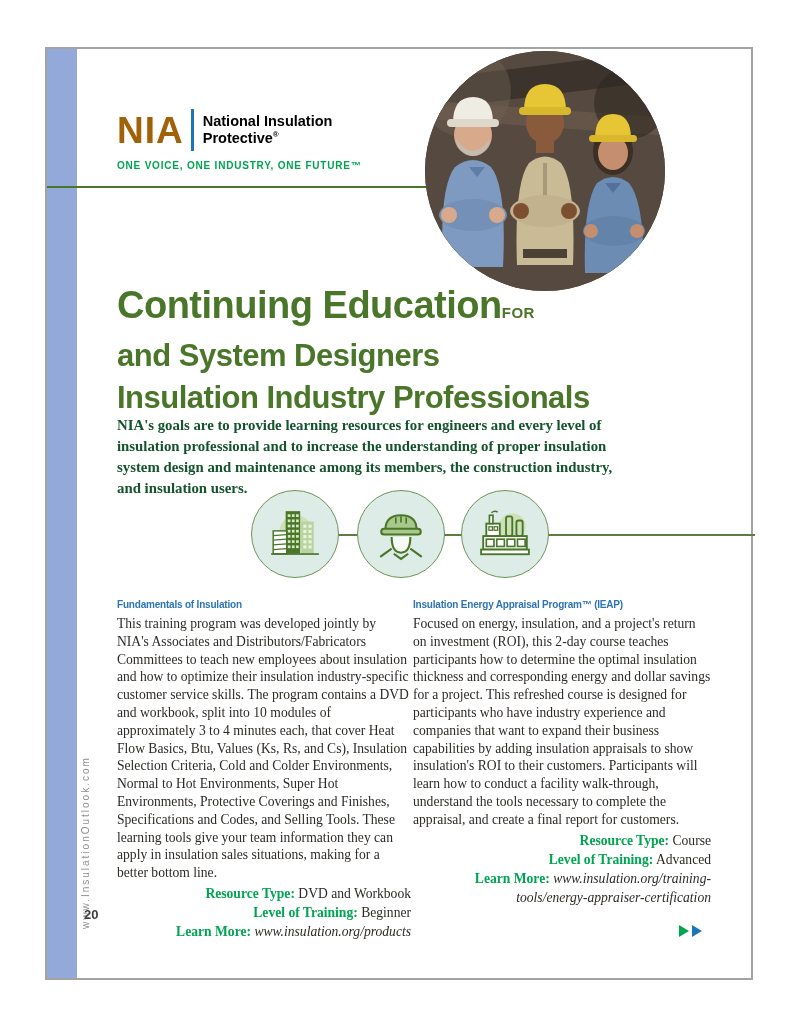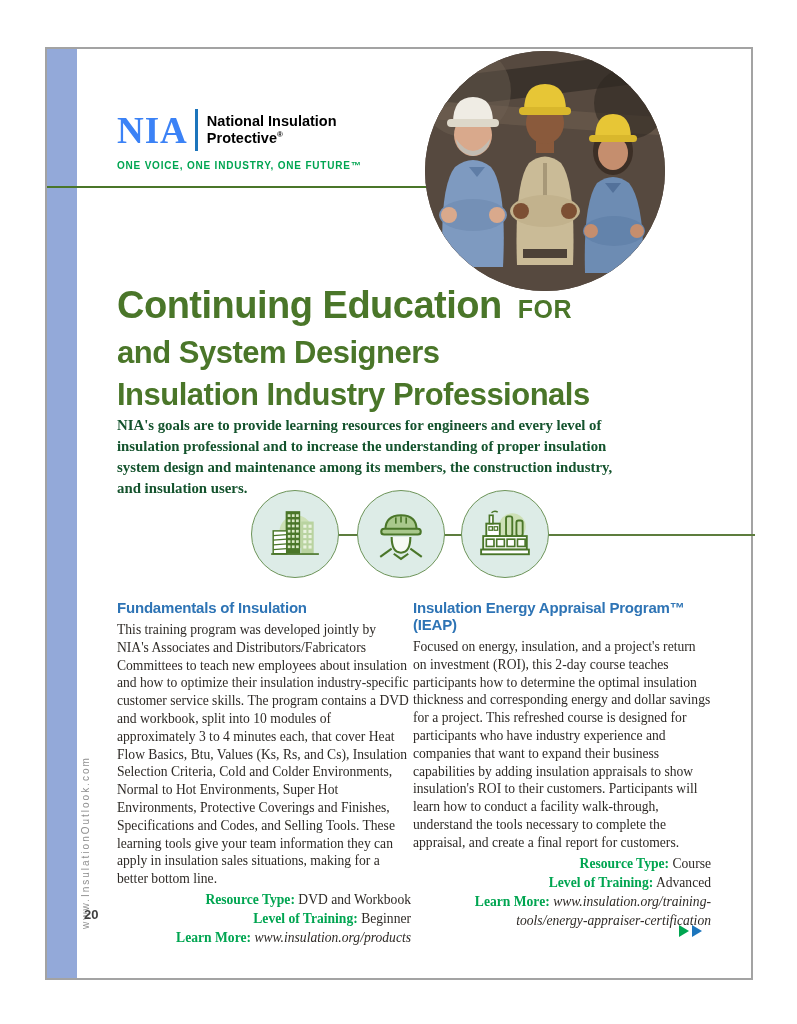--- a/index.html
+++ b/index.html
@@ -18,62 +18,62 @@
            writing-mode:vertical-rl; transform:rotate(180deg);
            font-family:"Liberation Sans", sans-serif; font-size:10px;
            letter-spacing:2px; color:#8f8f8f; }
   .pagenum { position:absolute; left:37px; top:858px;
              font-family:"Liberation Sans", sans-serif; font-size:13px;
              font-weight:bold; color:#3f3f3f; }
 
   
   .logo { position:absolute; left:70px; top:60px; }
   .logo-row { display:flex; align-items:center; }
-  .logo-acronym { font-family:Liberation Serif, serif; font-weight:bold;
-                  font-size:37px; color:#3b82f6; letter-spacing:1px; line-height:1; }
+  .logo-acronym { font-family:Liberation Sans, sans-serif; font-weight:bold;
+                  font-size:37px; color:#a16207; letter-spacing:1px; line-height:1; }
   .logo-bar { width:3px; height:42px; background:#1c75bc; margin:0 9px 0 7px; }
   .logo-name { font-family:"Liberation Sans", sans-serif; font-weight:bold;
                font-size:14.5px; color:#000000; line-height:1.15; }
   .logo-name sup { font-size:8px; }
   .logo-tagline { margin-top:9px; font-family:"Liberation Sans", sans-serif;
                   font-weight:bold; font-size:10px; letter-spacing:0.8px;
                   color:#00a551; text-transform:uppercase; }
 
   
   .top-rule { position:absolute; left:0; top:137px; width:380px; height:2px;
               background:#4a7629; }
   .photo-circle { position:absolute; left:378px; top:2px; width:240px; height:240px;
                   border-radius:50%; overflow:hidden; background:#55483e; }
 
   
   .headline { position:absolute; left:70px; top:234px; width:600px;
               font-family:"Liberation Sans", sans-serif; font-weight:bold;
               color:#4a7629; letter-spacing:-0.5px; }
   .headline .l1 { font-size:38px; line-height:45px; }
-  .headline .l1 .suffix { font-size:25px; margin-left:16px; letter-spacing:0.5px; }
+  .headline .l1 .suffix { font-size:15px; margin-left:0; letter-spacing:0.5px; }
   .headline .l2 { font-size:31px; line-height:42px; }
 
   
   .intro { position:absolute; left:70px; top:366px; width:515px;
            font-size:14.8px; line-height:21px; color:#14532d; font-weight:bold; }
 
   
   .icon-band { position:absolute; left:0; top:436px; width:708px; height:100px; }
   .icon-line { position:absolute; left:248px; top:49px; width:460px; height:2px;
                background:#5d7d3e; }
   .icon-circle { position:absolute; top:5px; width:88px; height:88px; border-radius:50%;
                  background:#ddece7; border:1px solid #6d9459;
                  display:flex; align-items:center; justify-content:center; }
   .ic-1 { left:204px; } .ic-2 { left:310px; } .ic-3 { left:414px; }
 
   
   .col { position:absolute; top:550px; }
   .col-left  { left:70px;  width:294px; }
   .col-right { left:366px; width:298px; }
-  .col h3 { font-family:"Liberation Sans", sans-serif; font-size:15px;
+  .col h3 { font-family:"Liberation Sans", sans-serif; font-size:10px;
             font-weight:bold; color:#2e74b5; margin-bottom:5px; letter-spacing:-0.2px; }
   .col .body { font-size:13.6px; line-height:17.8px; color:#2e2a26; }
   .meta { font-size:13.6px; line-height:19px; color:#2e2a26; }
   .meta .label { color:#00a551; font-weight:bold; }
   .meta .url { font-style:italic; overflow-wrap:anywhere; }
   .meta-block { margin-top:2px;text-align:right; }
 
   
   .arrows { position:absolute; left:632px; top:876px; display:flex; gap:3px; cursor:pointer; }
   .tri { width:0; height:0; border-top:6px solid transparent;

